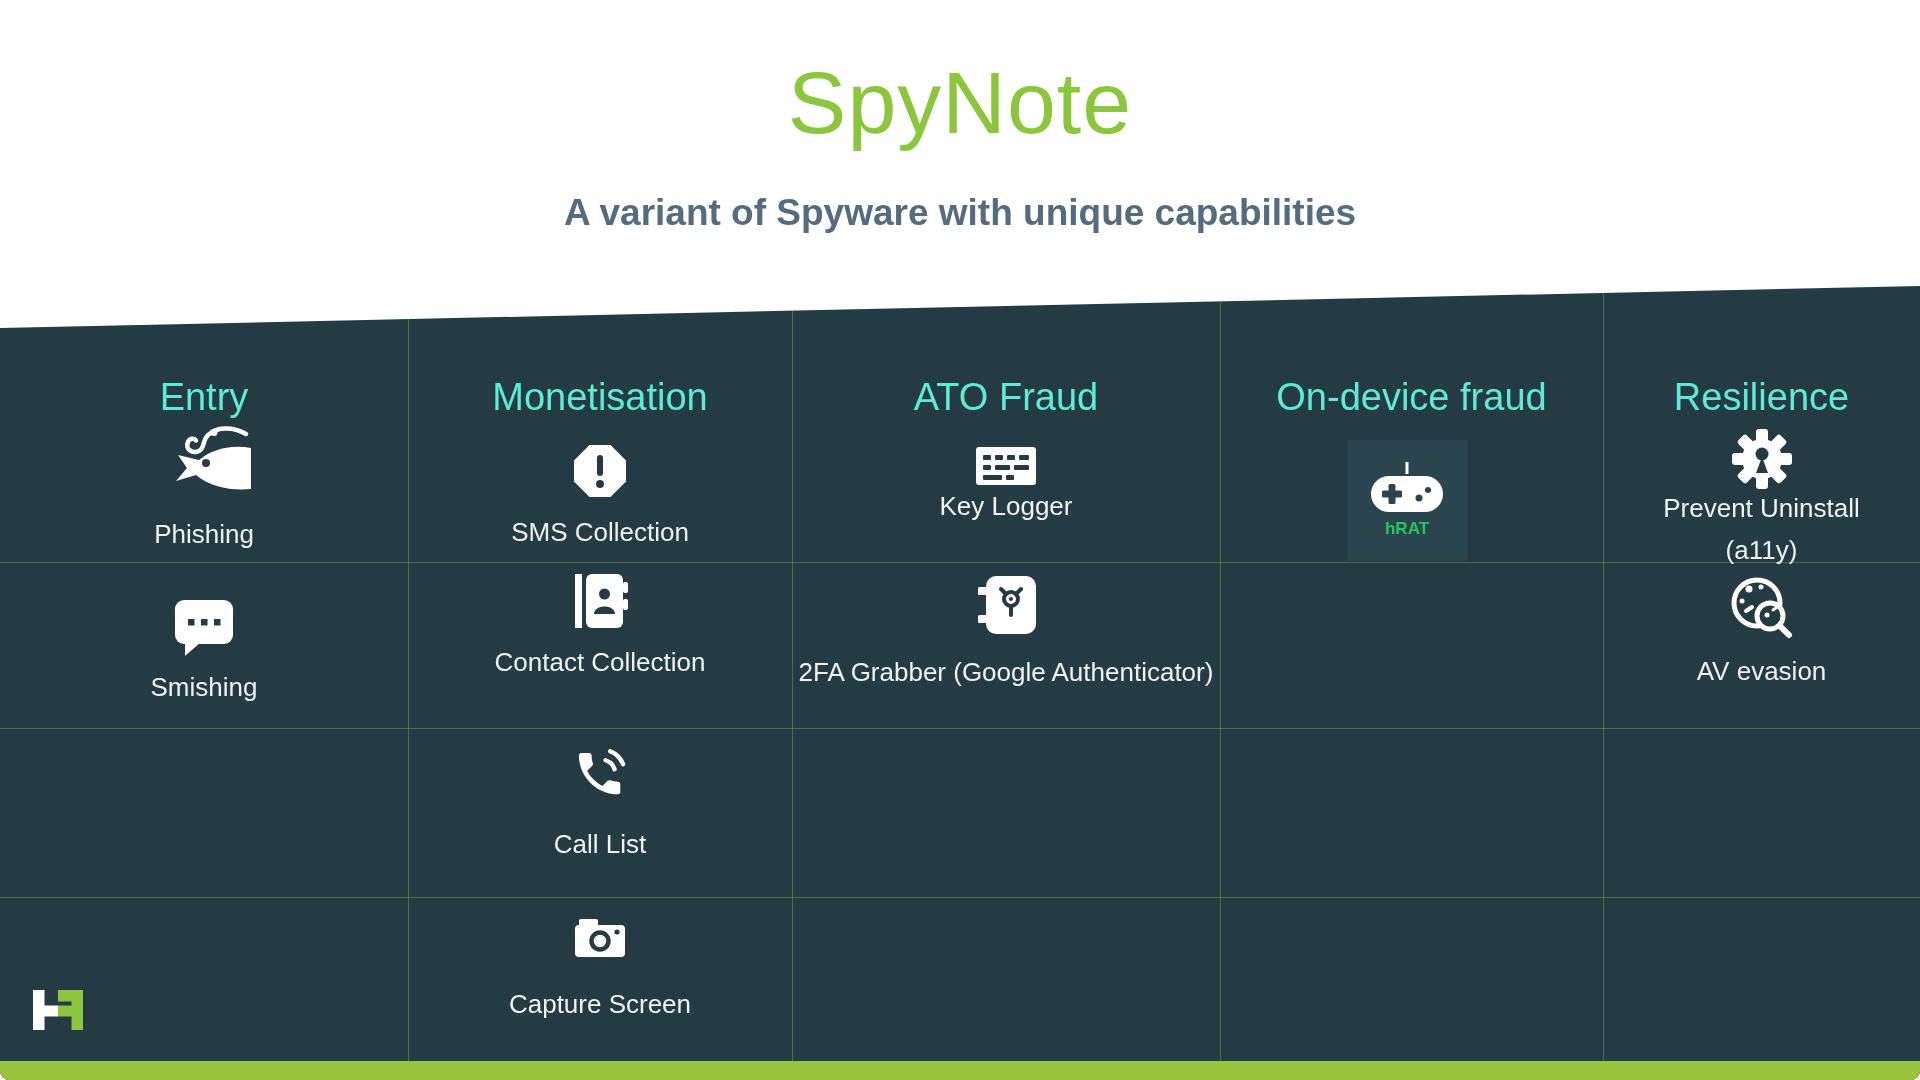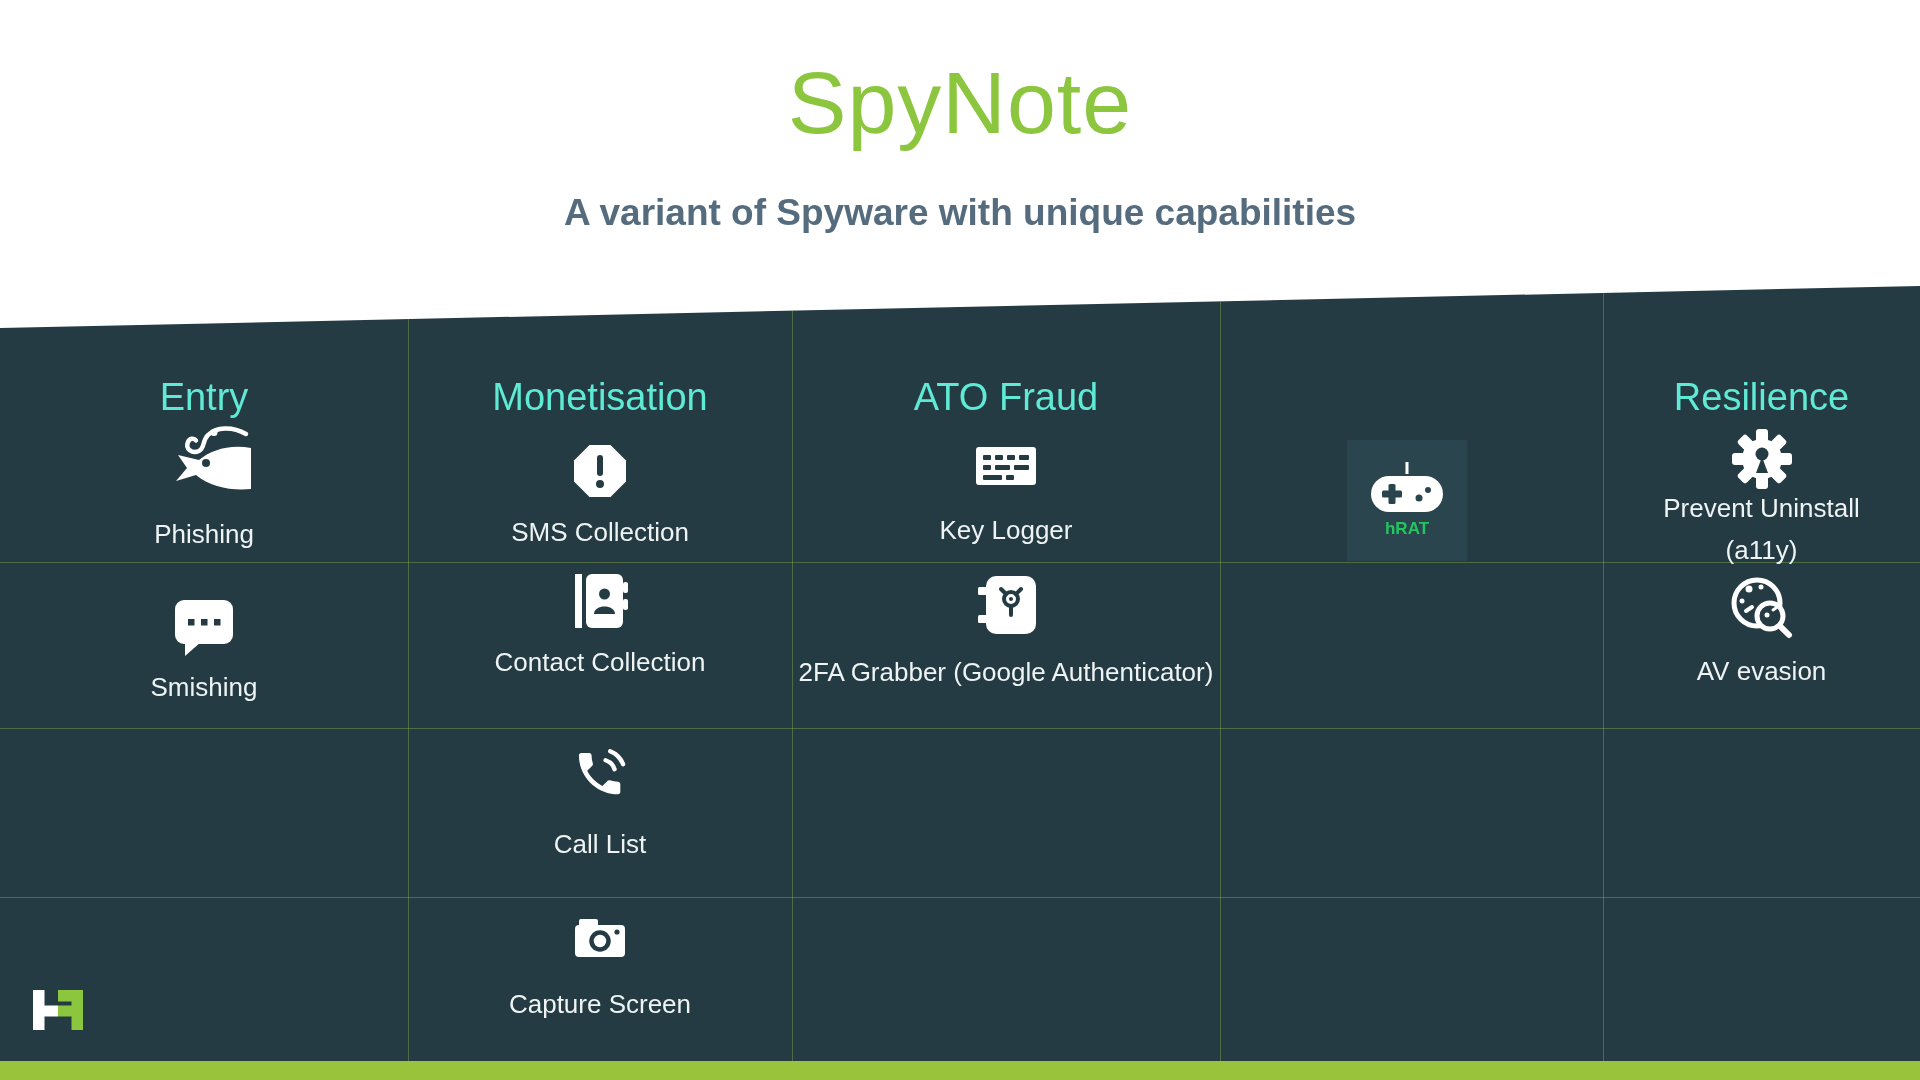--- a/index.html
+++ b/index.html
@@ -1,18 +1,18 @@
 <!DOCTYPE html>
 <html><head>
 <meta charset="utf-8">
 <style>
   html,body{margin:0;padding:0;background:#ffffff;}
   .stage{
     position:relative;width:1920px;height:1080px;overflow:hidden;
-    background:#ffffff;font-family:"Liberation Sans",sans-serif;
+    background:#ffffff;font-family:"Liberation Sans",sans-serif;border-radius:9px;
   }
   .main-title{
     position:absolute;top:52px;left:0;width:100%;text-align:center;
     font-size:88px;font-weight:500;color:#8cc63f;letter-spacing:1px;
   }
   .subtitle{
     position:absolute;top:192px;left:0;width:100%;text-align:center;
     font-size:37px;font-weight:700;color:#556b7e;
   }
   .dark-panel{
@@ -59,20 +59,21 @@
     <div class="vline" style="left:1220px"></div>
     <div class="vline" style="left:1603px"></div>
 
     <div class="hline" style="top:562px"></div>
     <div class="hline" style="top:728px"></div>
     <div class="hline" style="top:897px"></div>
 
     <div class="col-header" style="left:0;width:408px">Entry</div>
     <div class="col-header" style="left:408px;width:384px">Monetisation</div>
     <div class="col-header" style="left:792px;width:428px">ATO Fraud</div>
+    <div class="col-header" style="left:1220px;width:383px">On-device fraud</div>
     <div class="col-header" style="left:1603px;width:317px">Resilience</div>
 
     <div class="cell" style="left:0;top:424px;width:408px">
       <div class="icon-box">
         <svg width="96" height="78" viewBox="0 0 96 78">
           <path d="M90 10 C76 2 60 3 52 11 C46 17 49 24 43 27 C36 30 29 25 32 18 C33.5 14.5 38 13.5 40 16.5" fill="none" stroke="#ffffff" stroke-width="4.5" stroke-linecap="round"></path>
           <circle cx="58" cy="8.5" r="3.5" fill="#ffffff"></circle>
           <path d="M95 24 C74 20 55 26 43 36 L22 31 L31 44 L20 57 L40 51 C54 63 76 67 95 65 Z" fill="#ffffff"></path>
           <circle cx="50" cy="39" r="4" fill="#253b43"></circle>
         </svg>
@@ -153,21 +154,21 @@
             <rect x="32" y="9" width="8" height="5" rx="1"></rect>
             <rect x="44" y="9" width="10" height="5" rx="1"></rect>
             <rect x="8" y="19" width="8" height="5" rx="1"></rect>
             <rect x="20" y="19" width="15" height="5" rx="1"></rect>
             <rect x="39" y="19" width="15" height="5" rx="1"></rect>
             <rect x="8" y="29" width="19" height="5" rx="1"></rect>
             <rect x="31" y="29" width="8" height="5" rx="1"></rect>
           </g>
         </svg>
       </div>
-      <div class="label" style="margin-top:28px">Key Logger</div>
+      <div class="label" style="margin-top:4px">Key Logger</div>
     </div>
 
     <div class="cell" style="left:792px;top:574px;width:428px">
       <div class="icon-box">
         <svg width="64" height="62" viewBox="0 0 64 62">
           <rect x="12" y="2" width="50" height="58" rx="10" fill="#ffffff"></rect>
           <rect x="4" y="13" width="11" height="8" rx="1.5" fill="#ffffff"></rect>
           <rect x="4" y="41" width="11" height="8" rx="1.5" fill="#ffffff"></rect>
           <circle cx="37" cy="25" r="7" fill="none" stroke="#253b43" stroke-width="4"></circle>
           <circle cx="37" cy="25" r="2" fill="#253b43"></circle>

